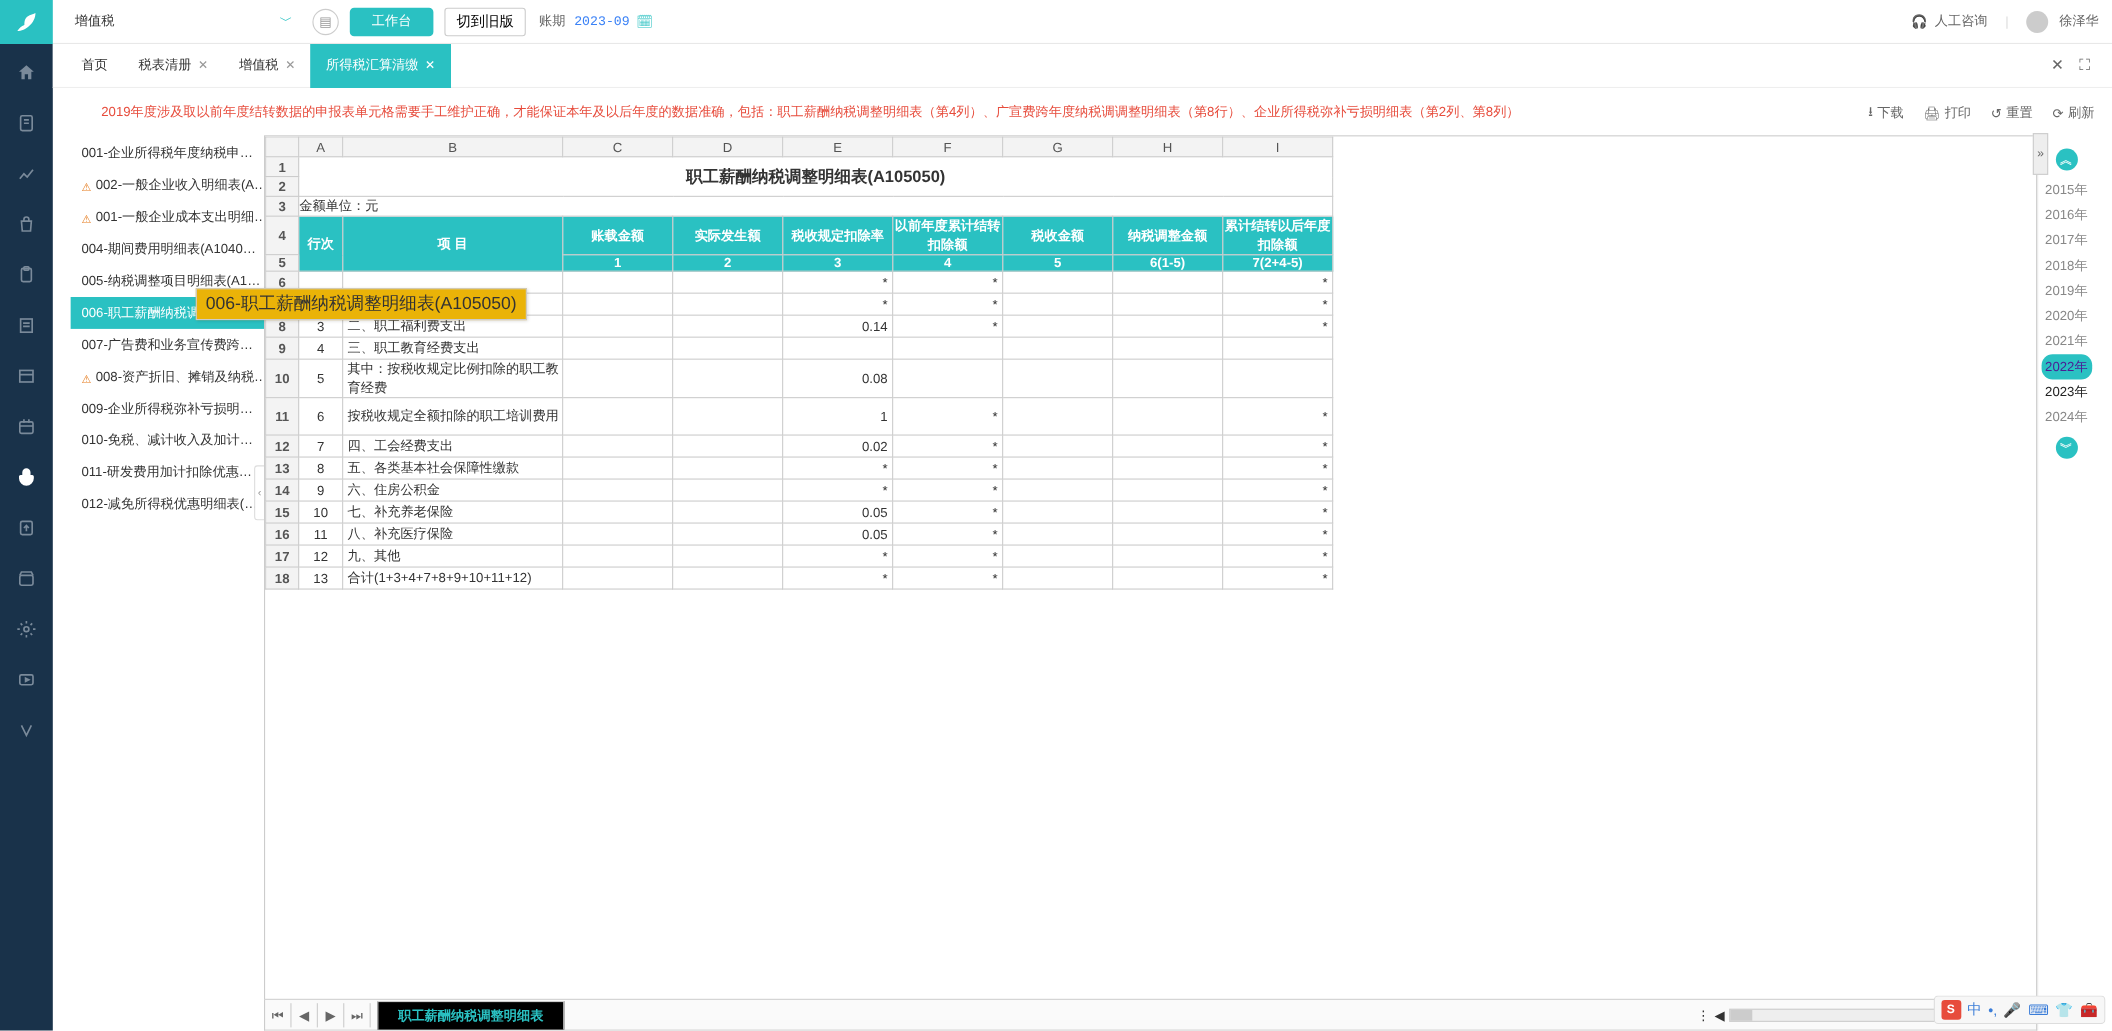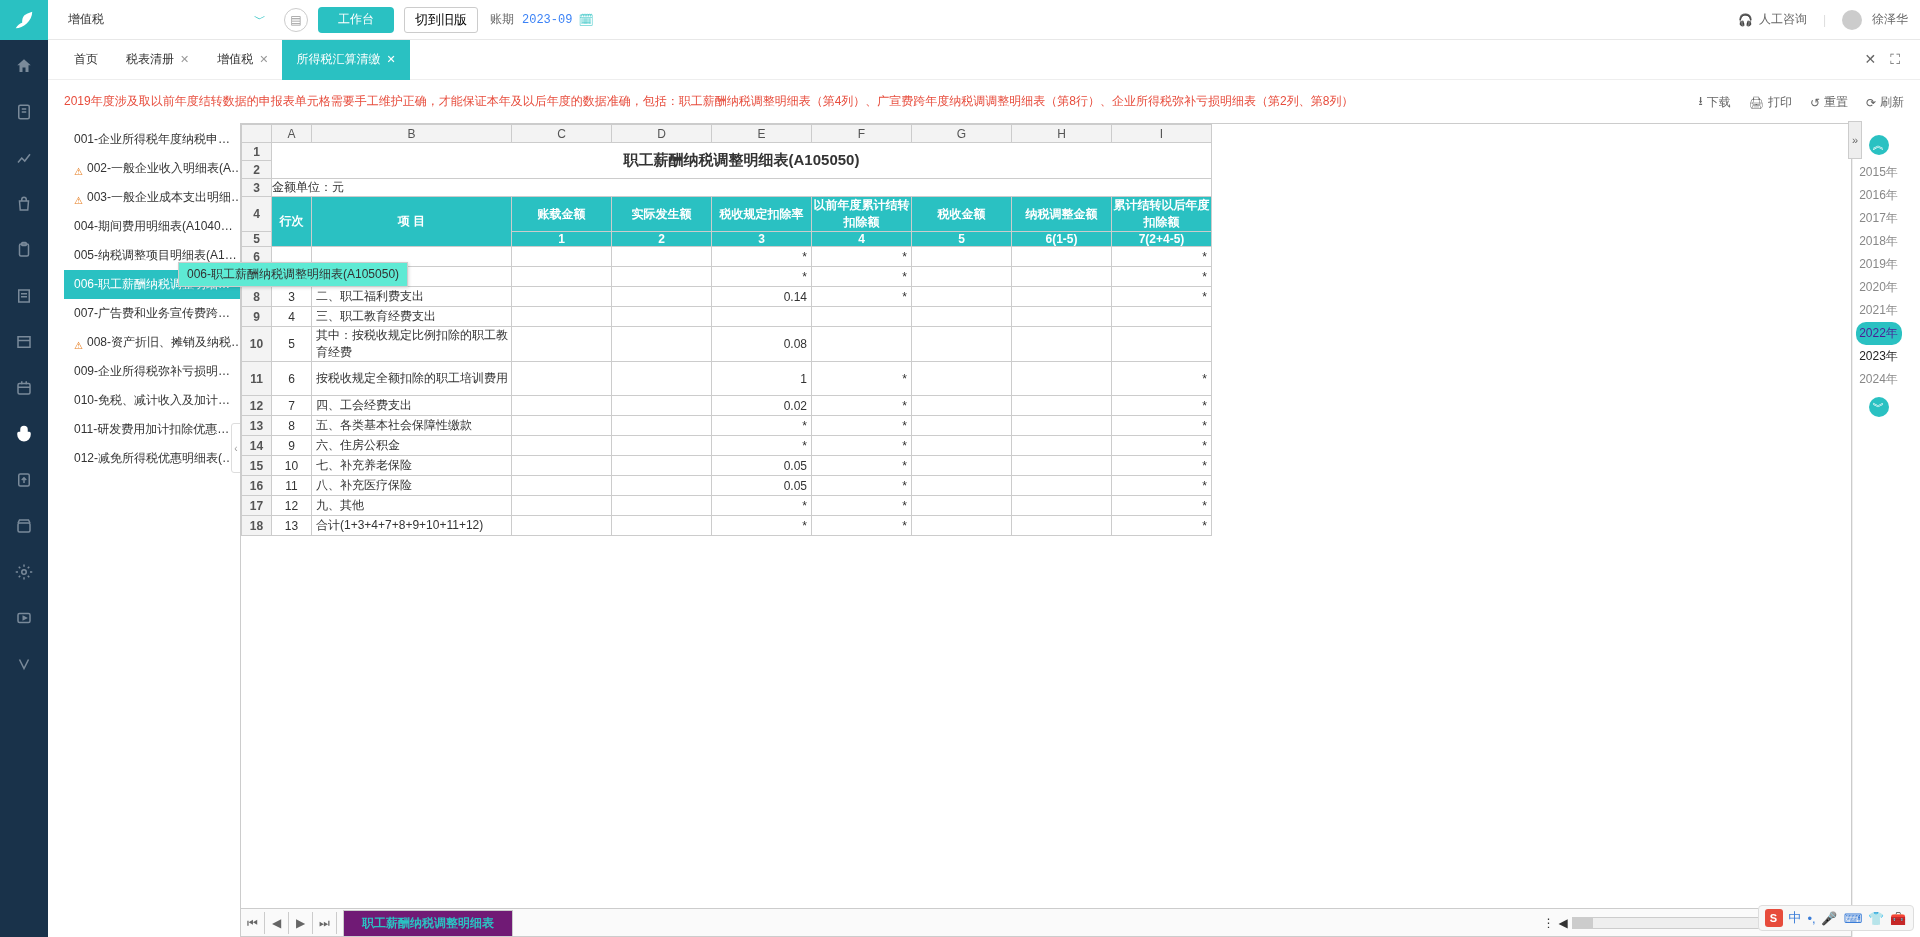--- a/index.html
+++ b/index.html
@@ -36,32 +36,32 @@
 .tab { padding: 0 14px; height: 40px; display: flex; align-items: center; gap: 6px; cursor: pointer; }
 .tab.active { background: #2ac1c2; color: #fff; }
 .tab .close { font-size: 11px; color: #999; cursor: pointer; }
 .tab.active .close { color: #fff; }
 .tabs-right { margin-left: auto; display: flex; gap: 14px; padding-right: 8px; }
 .tabs-right span { cursor: pointer; color: #666; font-size: 14px; }
 
 
 .content { flex: 1; display: flex; flex-direction: column; padding: 12px 16px 0 16px; min-height: 0; }
 .warn-row { display: flex; align-items: flex-start; }
-.warn { color: #e74c3c; line-height: 1.6; flex: 1; padding-right: 20px; }
+.warn { color: #e74c3c; line-height: 1.6; flex: 1; padding-right: 20px; margin-left: 28px; }
 .toolbar { display: flex; gap: 18px; align-items: center; color: #666; }
 .toolbar .tbtn { display: flex; align-items: center; gap: 4px; cursor: pointer; }
 
 
 .body-split { flex: 1; display: flex; margin-top: 10px; min-height: 0; }
 .form-list { width: 176px; border-right: 0; padding-top: 2px; overflow: hidden; position: relative; }
 .form-item { padding: 6px 6px 6px 10px; cursor: pointer; white-space: nowrap; overflow: hidden; text-overflow: ellipsis; display: flex; align-items: flex-end; gap: 4px; font-size: 12px; }
 .form-item.selected { background: #2ac1c2; color: #fff; }
 .warn-dot { color: #e67e22; font-size: 10px; }
 .collapse-handle { position: absolute; right: -1px; top: 300px; width: 10px; height: 50px; background: #fff; border: 1px solid #ddd; border-radius: 3px 0 0 3px; display: flex; align-items: center; justify-content: center; color: #999; cursor: pointer; font-size: 10px; }
-.tooltip { position: absolute; left: 178px; top: 262px; background: #5eead4; border: 1px solid #ccc; padding: 3px 8px; font-size: 12px; box-shadow: 1px 1px 3px rgba(0,0,0,.15); z-index: 10; white-space: nowrap; }
+.tooltip { position: absolute; left: 178px; top: 262px; background: #eab308; border: 1px solid #ccc; padding: 3px 8px; font-size: 16px; box-shadow: 1px 1px 3px rgba(0,0,0,.15); z-index: 10; white-space: nowrap; }
 
 
 .sheet-wrap { flex: 1; display: flex; flex-direction: column; min-width: 0; position: relative; }
 .sheet { flex: 1; overflow: auto; border: 1px solid #ccc; background: #fff; }
 table { border-collapse: collapse; table-layout: fixed; }
 th, td { border: 1px solid #ccc; font-size: 12px; vertical-align: middle; }
 .colhdr th { background: #f3f3f3; height: 18px; font-weight: normal; color: #555; text-align: center; }
 .rowhdr { background: #f3f3f3; text-align: center; color: #555; width: 30px; }
 .title-cell { text-align: center; font-weight: bold; font-size: 15px; height: 36px; }
 .unit-cell { padding-right: 6px; }
@@ -77,21 +77,21 @@
 .year-rail { width: 52px; background: #fff; border-left: 1px solid #eee; display: flex; flex-direction: column; align-items: center; padding-top: 8px; gap: 2px; }
 .year-rail .yr { width: 46px; text-align: center; padding: 3px 0; font-size: 12px; color: #888; cursor: pointer; border-radius: 10px; }
 .year-rail .yr.current { background: #2ac1c2; color: #4c1d95; }
 .year-rail .yr.dark { color: #222; }
 .rail-circ { width: 20px; height: 20px; border-radius: 50%; background: #2ac1c2; color: #fff; display: flex; align-items: center; justify-content: center; cursor: pointer; margin: 4px 0; font-size: 12px; }
 
 
 .sheet-footer { height: 28px; border: 1px solid #ccc; border-top: none; display: flex; align-items: center; background: #fafafa; }
 .sf-arrows { display: flex; }
 .sf-arrows span { width: 24px; text-align: center; border-right: 1px solid #ccc; cursor: pointer; color: #666; padding: 4px 0; }
-.sf-tab { border: 1px solid #ccc; border-bottom: none; background: #701a75; padding: 4px 18px; margin-left: 6px; color: #2ac1c2; font-weight: bold; cursor: pointer; }
+.sf-tab { border: 1px solid #ccc; border-bottom: none; background: #000000; padding: 4px 18px; margin-left: 6px; color: #2ac1c2; font-weight: bold; cursor: pointer; }
 .sf-scroll { margin-left: auto; display: flex; align-items: center; gap: 4px; padding-right: 6px; }
 .sf-track { width: 260px; height: 12px; border: 1px solid #ccc; background: #eee; position: relative; }
 .sf-thumb { position: absolute; left: 0; top: 0; bottom: 0; width: 20px; background: #ccc; }
 
 
 .ime { position: fixed; right: 6px; bottom: 6px; display: flex; align-items: center; gap: 6px; background: #f7f7f7; border: 1px solid #ddd; border-radius: 4px; padding: 2px 6px; height: 26px; }
 .ime .s { background: #e74c3c; color: #fff; font-weight: bold; width: 18px; height: 18px; border-radius: 3px; display: flex; align-items: center; justify-content: center; font-size: 11px; }
 .ime .i { color: #3b7dd8; font-size: 13px; }
 </style>
 </head>
@@ -264,21 +264,21 @@
           <div id="forms-host">
               <div class="form-item">
                 <span>001-企业所得税年度纳税申…</span>
               </div>
               <div class="form-item">
                 <span class="warn-dot">⚠</span>
                 <span>002-一般企业收入明细表(A…</span>
               </div>
               <div class="form-item">
                 <span class="warn-dot">⚠</span>
-                <span>003-一般企业成本支出明细…</span>
+                <span>001-一般企业成本支出明细…</span>
               </div>
               <div class="form-item">
                 <span>004-期间费用明细表(A1040…</span>
               </div>
               <div class="form-item">
                 <span>005-纳税调整项目明细表(A1…</span>
               </div>
               <div class="form-item selected">
                 <span>006-职工薪酬纳税调整明细…</span>
               </div>

